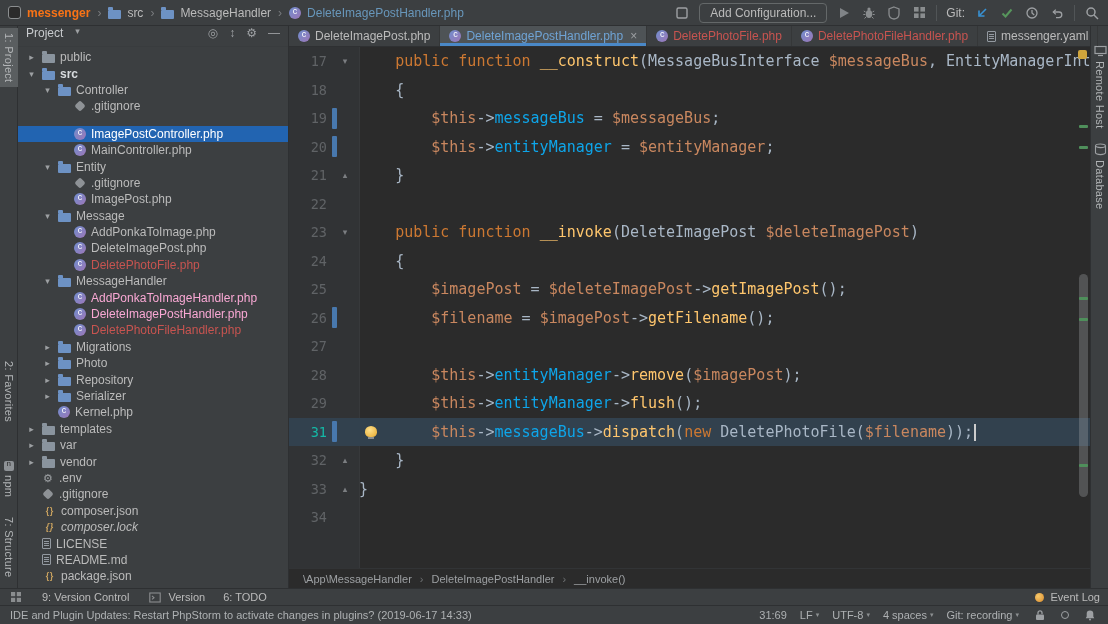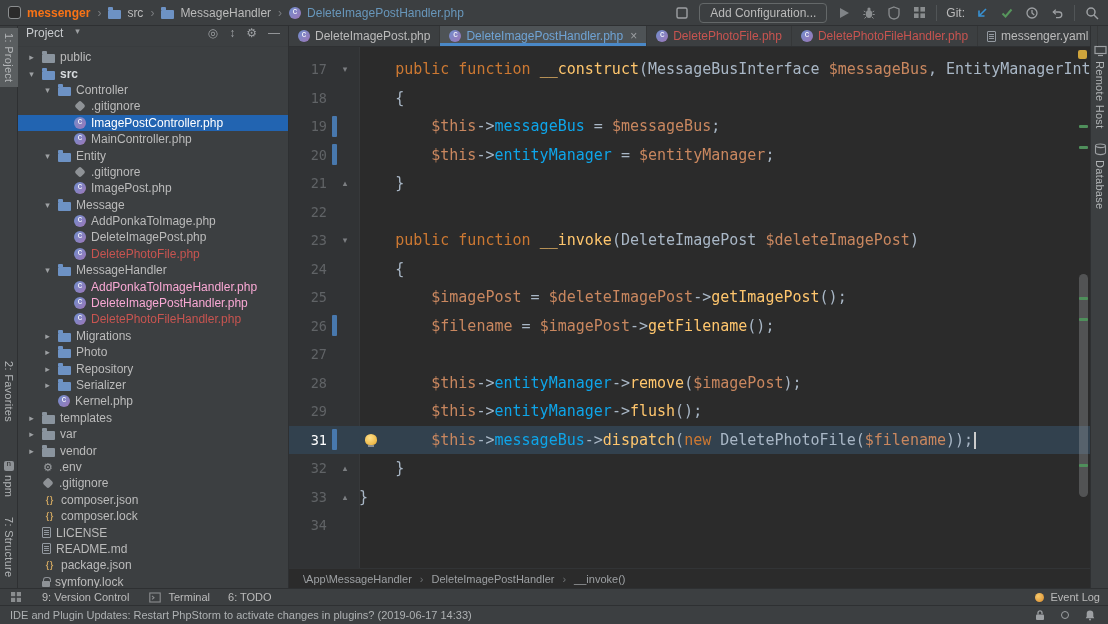--- a/index.html
+++ b/index.html
@@ -77,26 +77,26 @@
 .etabs{flex:0 0 21px;display:flex;align-items:stretch;background:#3c3f41;border-bottom:1px solid #2e3032}
 .etab{display:flex;align-items:center;gap:5px;padding:0 9px;font-size:12px;color:#bbbbbb;
   border-right:1px solid #353738;cursor:pointer}
 .etab.active{background:#4e5356;box-shadow:inset 0 -3px 0 #4a88c7}
 .tab-label.c-red{color:#c75450}
 .tab-label.c-blue{color:#6fa3d4}
 .tab-close{color:#9da0a3;font-size:12px;margin-left:2px}
 .code{flex:1;position:relative;overflow:hidden}
 .code::before{content:"";position:absolute;left:0;top:0;bottom:0;width:70px;background:#313335;
   border-right:1px solid #37393b;z-index:0}
-.codelines{position:relative;z-index:1;padding-top:8px}
+.codelines{position:relative;z-index:1;}
 .cline{display:flex;height:28.5px;position:relative}
 .cline.cur{background:#32414e}
 .gutter{flex:0 0 70px;display:flex;align-items:center;height:28.5px}
 .lnum{flex:0 0 38px;text-align:right;font-family:"DejaVu Sans Mono",monospace;font-size:13.5px;color:#606366}
-.lnum.curnum{color:#ffffff}
+.lnum.curnum{color:#14b8a6}
 .chg{flex:0 0 5px;height:21px;margin-left:5px;border-radius:1px}
 .chg.on{background:#4878ad}
 .fold{flex:0 0 16px;text-align:center;font-size:9px;color:#7b7e81}
 .ctext{flex:1;white-space:pre;overflow:hidden;font-family:"DejaVu Sans Mono",monospace;
   font-size:15px;line-height:28.5px;color:#a9b7c6}
 .tok{white-space:pre}
 .tok.k{color:#cc7832}.tok.f{color:#ffc66d}.tok.v{color:#c9875f}.tok.d{color:#0ea5e9}
 .tok.c,.tok.p{color:#a9b7c6}
 .caret{display:inline-block;width:2px;height:17px;background:#cccccc;vertical-align:middle;margin-left:1px}
 .bulb{position:absolute;left:76px;top:8px;width:12px;height:11px;border-radius:50% 50% 40% 40%;
@@ -271,21 +271,21 @@
         <div class="trow" style="padding-left: 24px;">
           <span class="arrow">▾</span>
           <span class="ticon i-folder blue"></span>
           <span class="tlabel">Controller</span>
         </div>
         <div class="trow" style="padding-left: 40px;">
           <span class="arrow"></span>
           <span class="ticon i-git"></span>
           <span class="tlabel">.gitignore</span>
         </div>
-        <div class="trow sel" style="padding-left: 40px;">
+        <div class="trow sel" style="padding-left: 40px; margin-top: 11px;">
           <span class="arrow"></span>
           <span class="ticon i-php"></span>
           <span class="tlabel">ImagePostController.php</span>
         </div>
         <div class="trow" style="padding-left: 40px;">
           <span class="arrow"></span>
           <span class="ticon i-php"></span>
           <span class="tlabel">MainController.php</span>
         </div>
         <div class="trow" style="padding-left: 24px;">
@@ -391,21 +391,21 @@
         <div class="trow" style="padding-left: 8px;">
           <span class="arrow"></span>
           <span class="ticon i-git"></span>
           <span class="tlabel">.gitignore</span>
         </div>
         <div class="trow" style="padding-left: 8px;">
           <span class="arrow"></span>
           <span class="ticon i-json"></span>
           <span class="tlabel">composer.json</span>
         </div>
-        <div class="trow" style="padding-left: 8px;">
+        <div class="trow" style="padding-left: 8px; font-style: italic;">
           <span class="arrow"></span>
           <span class="ticon i-json"></span>
           <span class="tlabel">composer.lock</span>
         </div>
         <div class="trow" style="padding-left: 8px;">
           <span class="arrow"></span>
           <span class="ticon i-text"></span>
           <span class="tlabel">LICENSE</span>
         </div>
         <div class="trow" style="padding-left: 8px;">
@@ -622,35 +622,56 @@
         <span class="tw-item">
           <span>9: Version Control</span>
         </span>
         <span class="tw-item">
           <span class="tbicon">
             <svg width="12" height="11" viewBox="0 0 12 11">
               <rect x="0.8" y="1" width="10.4" height="9" fill="none" stroke="#8a8d8f" stroke-width="1.1"></rect>
               <path d="M3 4 l2 1.7 -2 1.7" fill="none" stroke="#8a8d8f" stroke-width="1.1"></path>
             </svg>
           </span>
-          <span>Terminal</span>
+          <span>Version</span>
         </span>
         <span class="tw-item">
           <span>6: TODO</span>
         </span>
       </span>
     <span class="tw-right">
       <span class="eventball"></span>
       <span>Event Log</span>
     </span>
   </footer>
 
   <footer class="statusbar">
     <span class="sb-msg">IDE and Plugin Updates: Restart PhpStorm to activate changes in plugins? (2019-06-17 14:33)</span>
     <span class="sb-right">
+      <span class="segwrap">
+          <span class="sseg">
+            <span>31:69</span>
+          </span>
+          <span class="sseg">
+            <span>LF</span>
+            <span class="chev">▾</span>
+          </span>
+          <span class="sseg">
+            <span>UTF-8</span>
+            <span class="chev">▾</span>
+          </span>
+          <span class="sseg">
+            <span>4 spaces</span>
+            <span class="chev">▾</span>
+          </span>
+          <span class="sseg">
+            <span>Git: recording</span>
+            <span class="chev">▾</span>
+          </span>
+        </span>
       <span class="tbicon">
         <svg width="12" height="12" viewBox="0 0 12 12">
             <rect x="2" y="5.5" width="8" height="5.5" rx="1" fill="#9da0a3"></rect>
             <path d="M4 5.5 V3.8 a2 2 0 0 1 4 0 V5" fill="none" stroke="#9da0a3" stroke-width="1.3"></path>
           </svg>
       </span>
       <span class="hector"></span>
       <span class="tbicon">
         <svg width="12" height="12" viewBox="0 0 12 12">
             <path d="M6 1.5 a3.3 3.3 0 0 1 3.3 3.3 V7.6 l1 1.6 H1.7 l1 -1.6 V4.8 A3.3 3.3 0 0 1 6 1.5 Z" fill="#9da0a3"></path>

